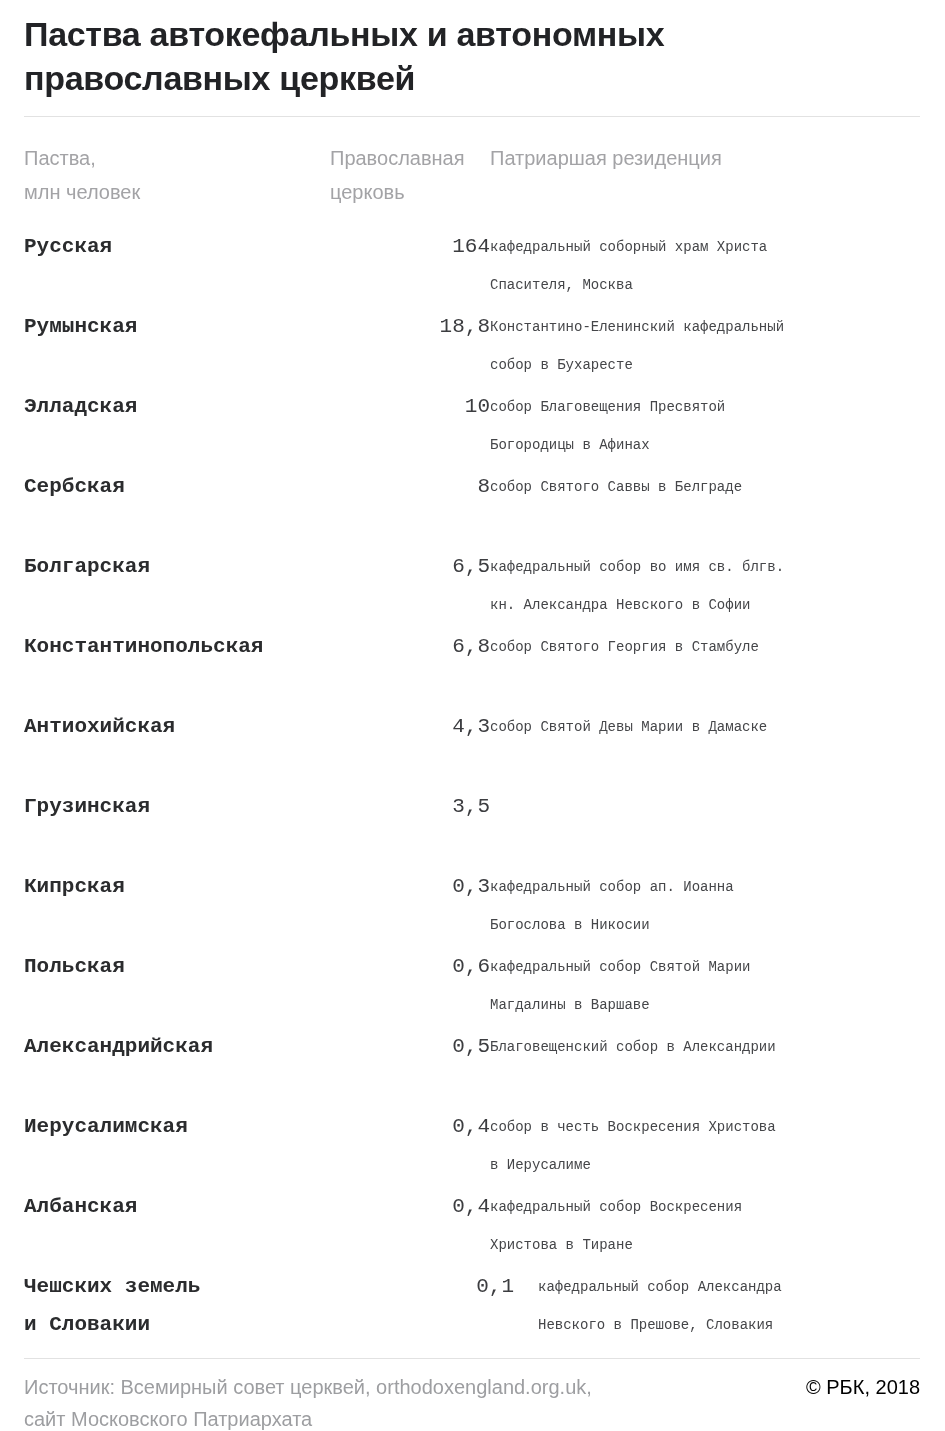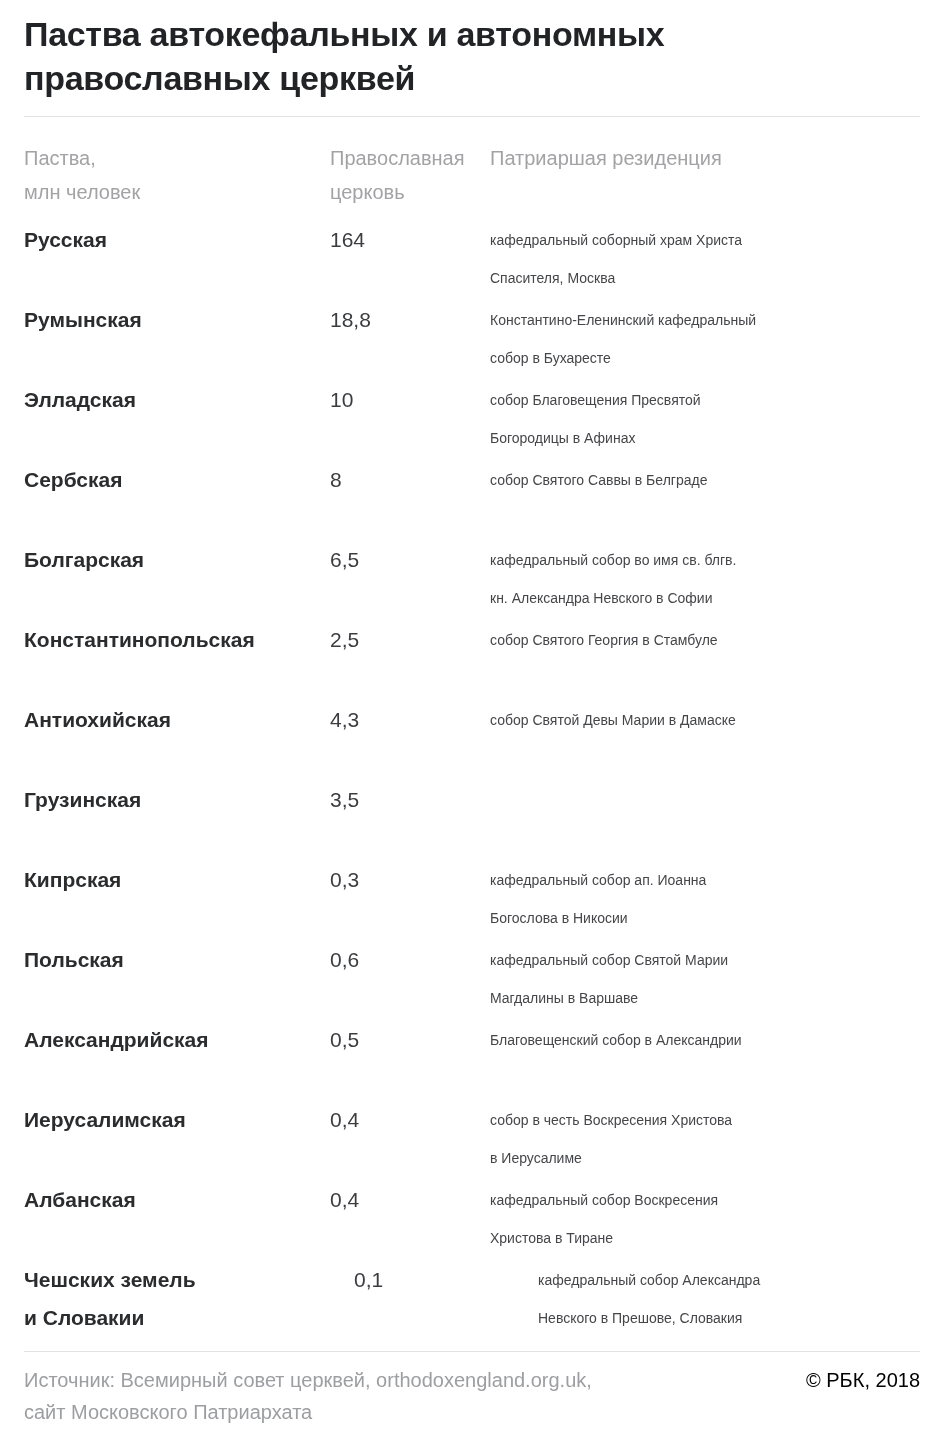--- a/index.html
+++ b/index.html
@@ -39,35 +39,36 @@
     grid-template-columns: 306px 160px 1fr;
     align-items: start;
   }
   .thead {
     margin-top: 24px;
     color: #a3a3a6;
     font-size: 20px;
     line-height: 34px;
   }
   .thead .cell { white-space: pre-line; }
-  .rows { margin-top: 12px; }
+  .rows { margin-top: 19px; font-family: Liberation Mono, monospace; }
   .row { height: 80px; }
   .row:last-child { height: auto; gap: 24px; }
   .cell-church {
     font-weight: bold;
     font-size: 21px;
     line-height: 38px;
     color: #2b2c2e;
     white-space: pre-line;
     padding-right: 10px;
   }
   .cell-flock {
     font-size: 21px;
     line-height: 38px;
     color: #3c3d40;
+    text-align: right;
   }
   .cell-residence {
     font-size: 14px;
     line-height: 38px;
     color: #454649;
     white-space: pre-line;
   }
   .footer {
     margin-top: 12px;
     display: flex;
@@ -128,21 +129,21 @@
         <div class="cell-residence">собор Святого Саввы в Белграде</div>
       </div>
       <div class="grid-row row">
         <div class="cell-church">Болгарская</div>
         <div class="cell-flock">6,5</div>
         <div class="cell-residence">кафедральный собор во имя св. блгв.
 кн. Александра Невского в Софии</div>
       </div>
       <div class="grid-row row">
         <div class="cell-church">Константинопольская</div>
-        <div class="cell-flock">2,5</div>
+        <div class="cell-flock">6,8</div>
         <div class="cell-residence">собор Святого Георгия в Стамбуле</div>
       </div>
       <div class="grid-row row">
         <div class="cell-church">Антиохийская</div>
         <div class="cell-flock">4,3</div>
         <div class="cell-residence">собор Святой Девы Марии в Дамаске</div>
       </div>
       <div class="grid-row row">
         <div class="cell-church">Грузинская</div>
         <div class="cell-flock">3,5</div>

